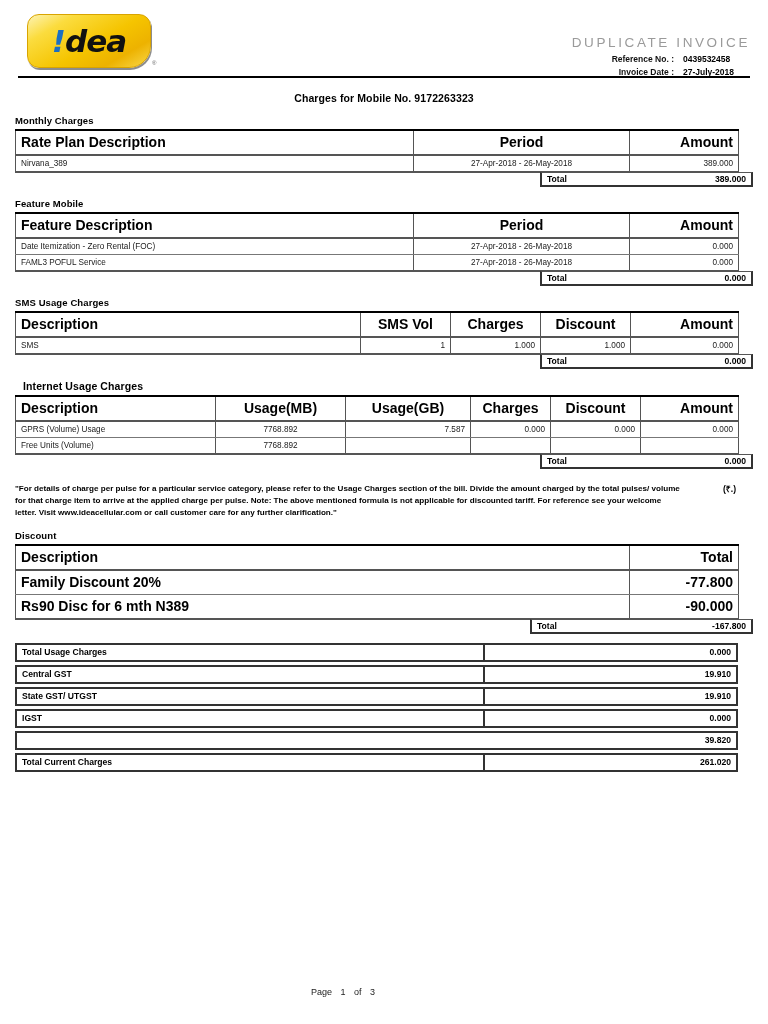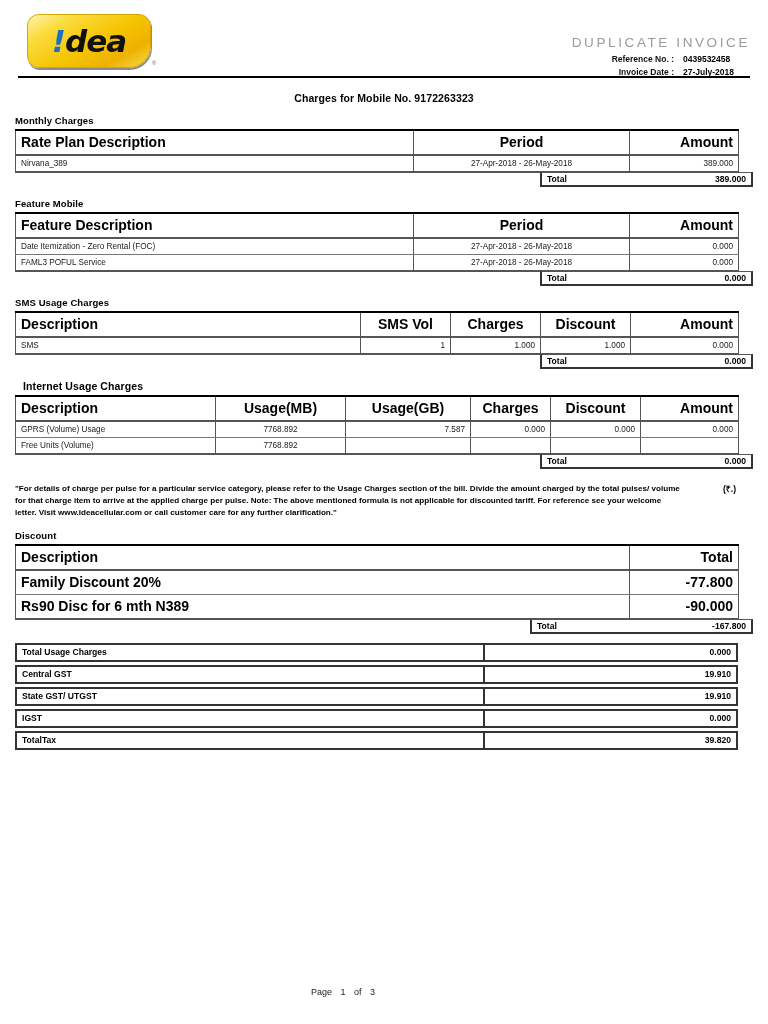--- a/index.html
+++ b/index.html
@@ -465,22 +465,25 @@
     </div>
     <div class="sum-row">
       <div class="sum-label">State GST/ UTGST</div>
       <div class="sum-value">19.910</div>
     </div>
     <div class="sum-row">
       <div class="sum-label">IGST</div>
       <div class="sum-value">0.000</div>
     </div>
     <div class="sum-row">
-      <div class="sum-label">TotalTax</div>
       <div class="sum-value">39.820</div>
+    </div>
+    <div class="sum-row">
+      <div class="sum-label">Total Current Charges</div>
+      <div class="sum-value">261.020</div>
     </div>
   </div>
 
 </div>
 
 <div class="footer">
   <span>Page</span>
   <span>1</span>
   <span>of</span>
   <span>3</span>

